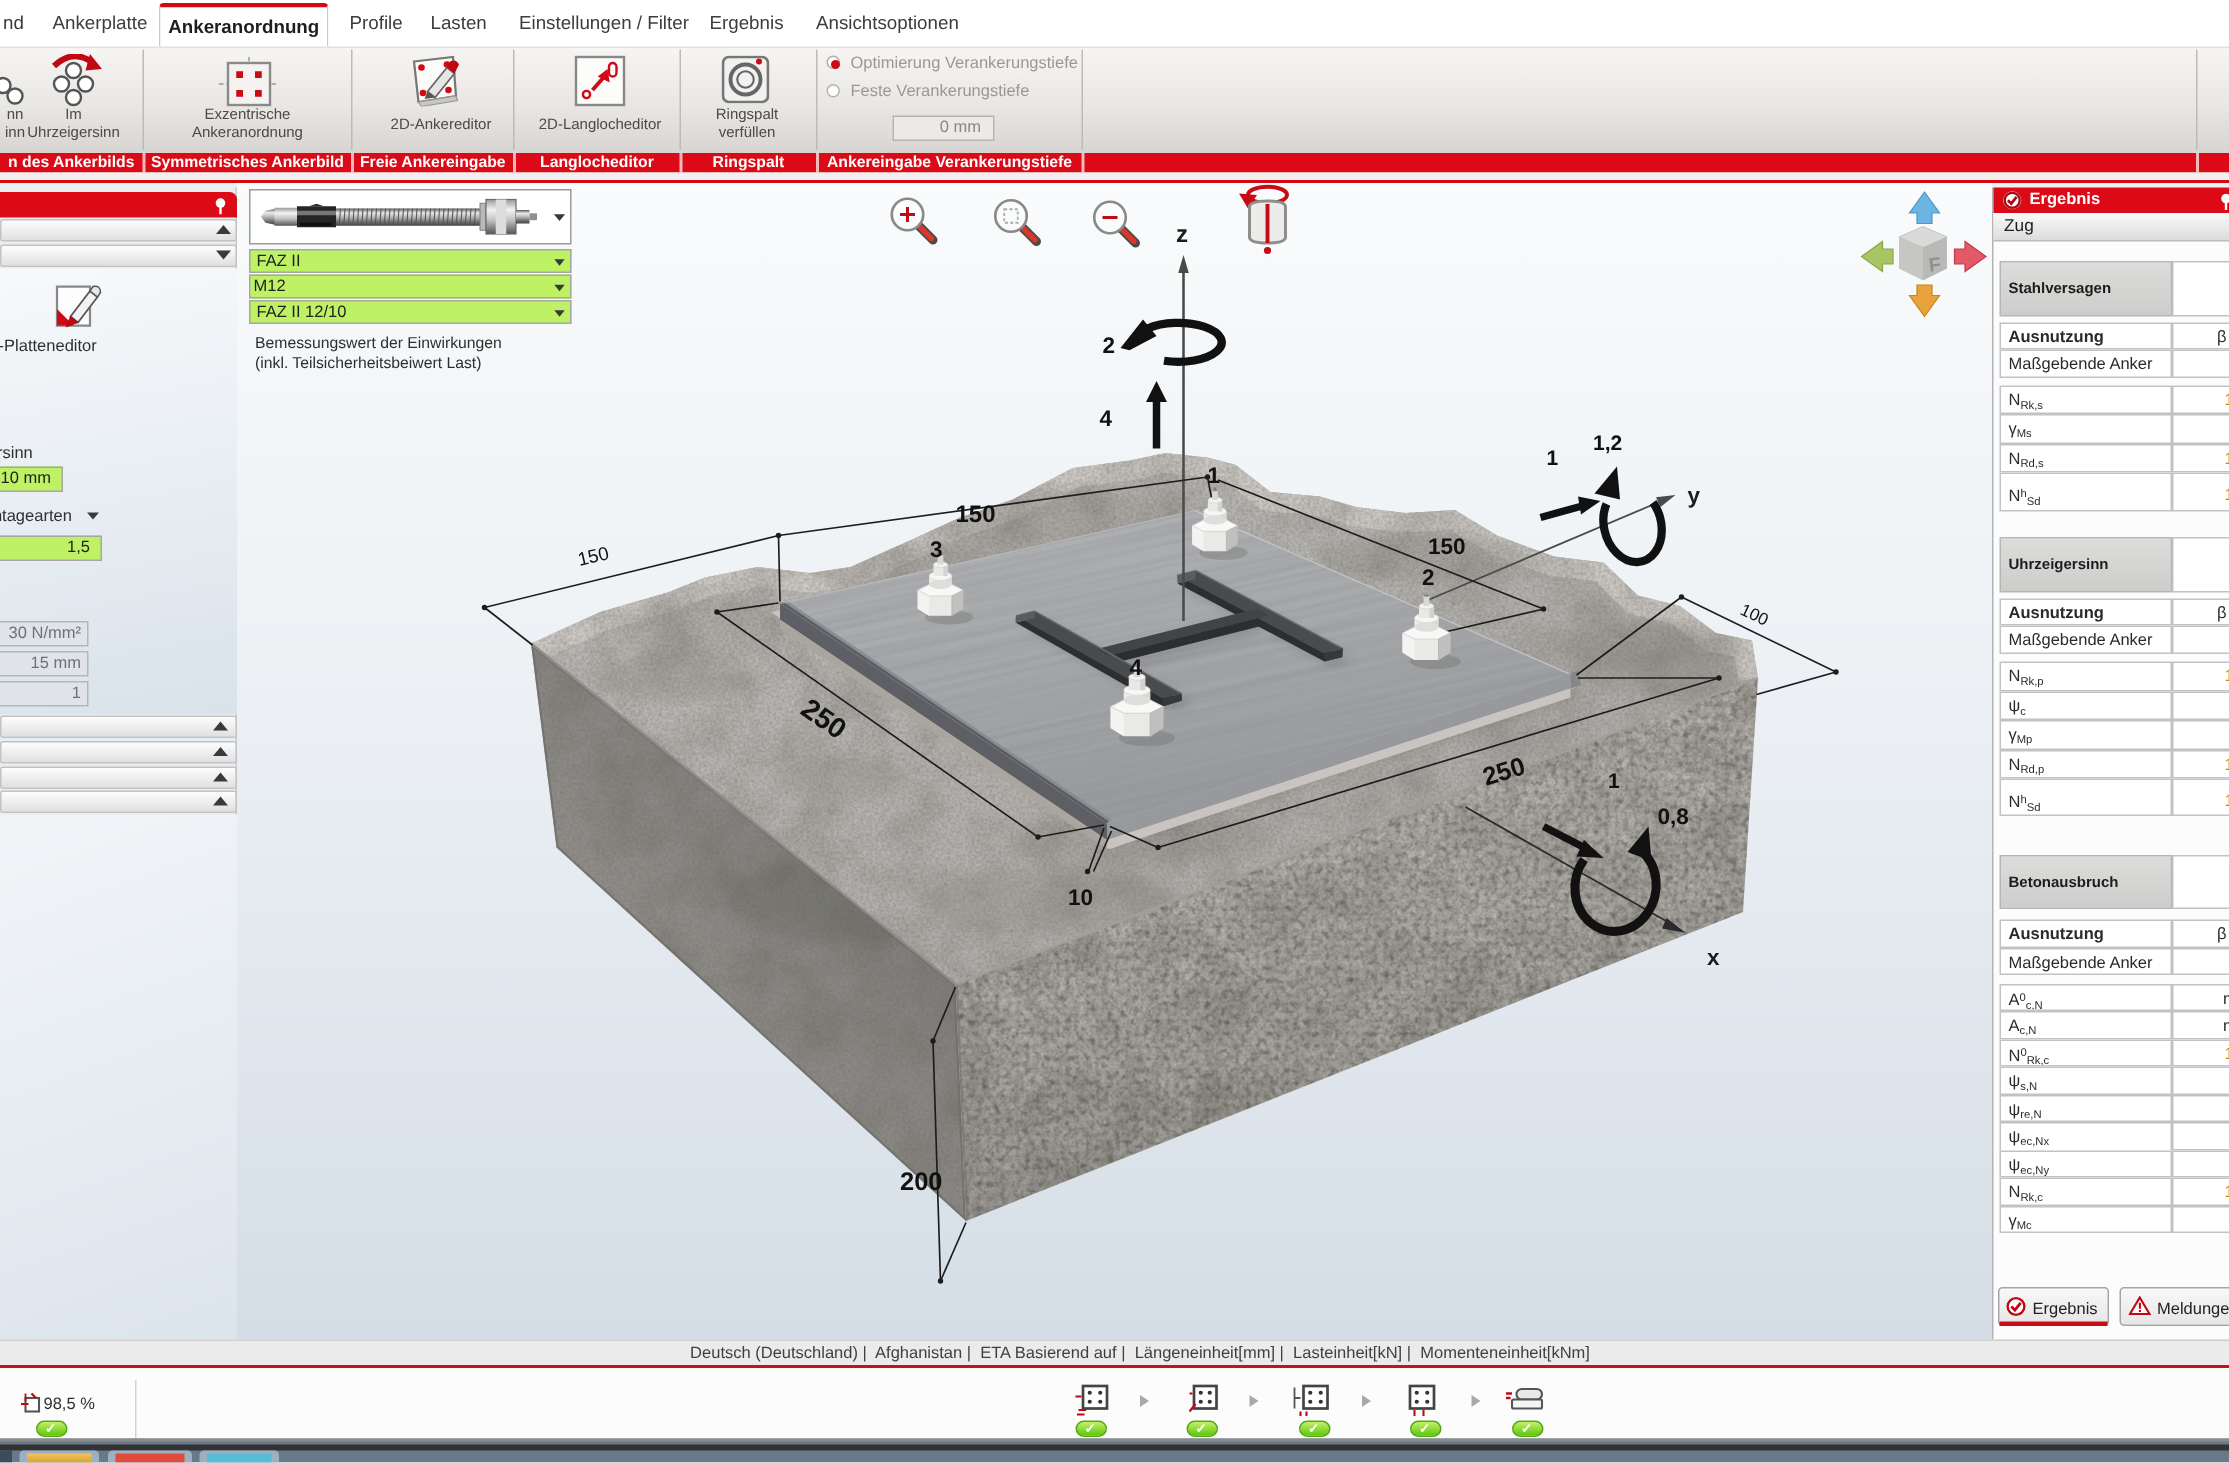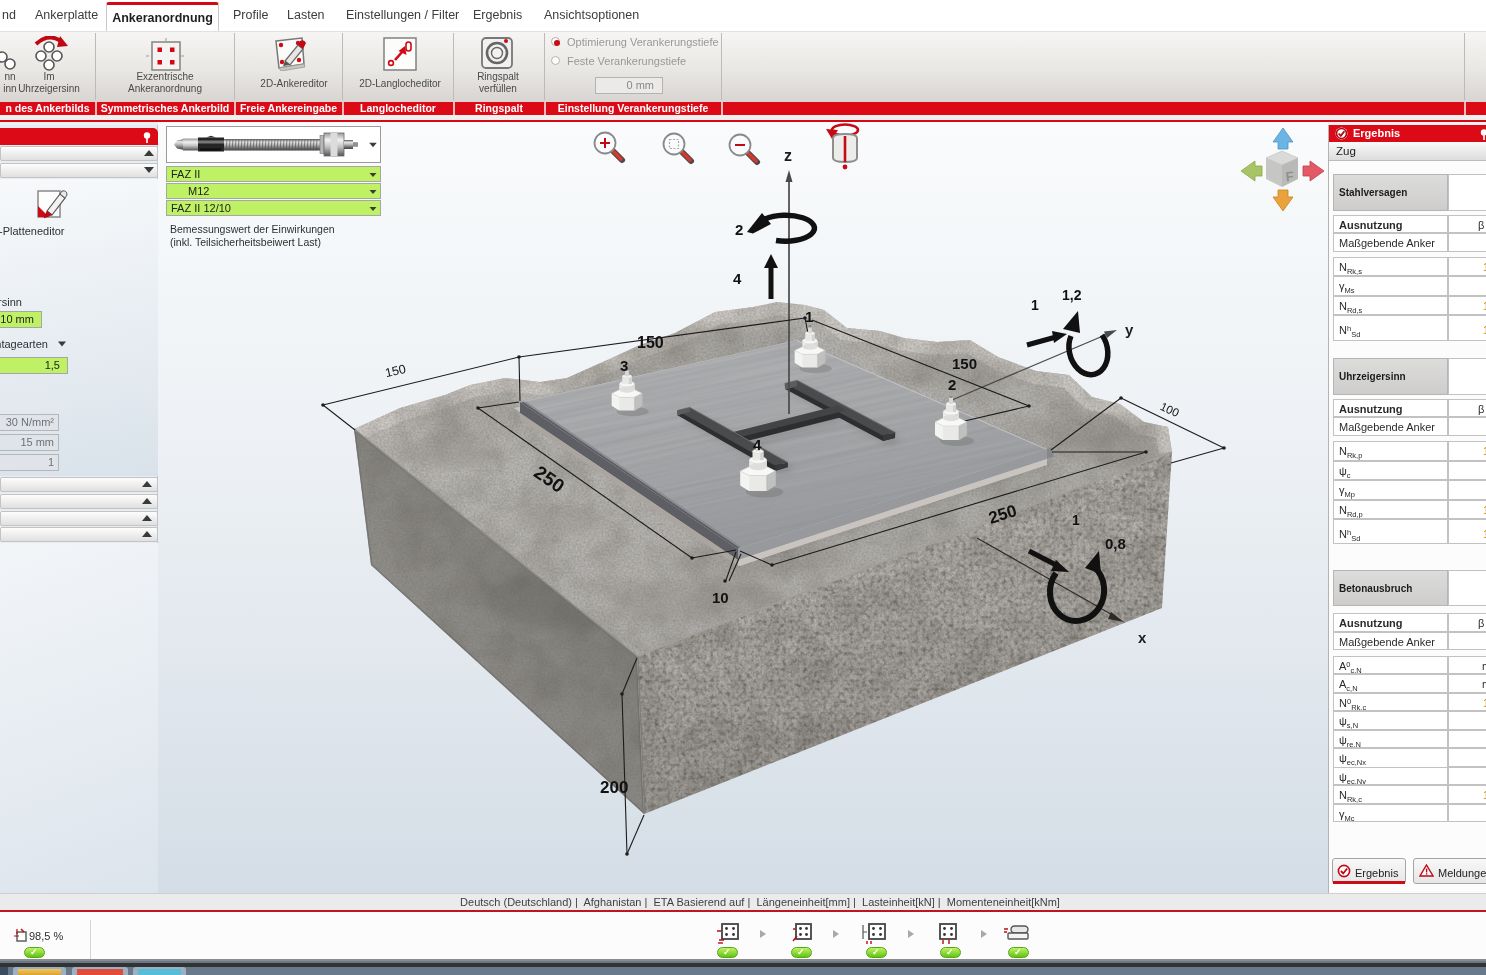--- a/index.html
+++ b/index.html
@@ -135,21 +135,21 @@
 <div class="a" style="left:567px;top:36px;font-size:11px;color:#9a9896">Optimierung Verankerungstiefe</div>
 <div class="a" style="left:567px;top:55px;font-size:11px;color:#9a9896">Feste Verankerungstiefe</div>
 <div class="a" style="left:595px;top:77px;width:68px;height:17px;background:#eceae8;border:1px solid #b5b3b1;font-size:11px;color:#8a8886;text-align:right;padding:1px 8px 0 0">0 mm</div>
 
 <div class="a" id="redbar">
   <div class="a rseg" style="left:0;width:95px">n des Ankerbilds</div>
   <div class="a rseg" style="left:96px;width:138px">Symmetrisches Ankerbild</div>
   <div class="a rseg" style="left:235px;width:107px">Freie Ankereingabe</div>
   <div class="a rseg" style="left:343px;width:110px">Langlocheditor</div>
   <div class="a rseg" style="left:454px;width:90px">Ringspalt</div>
-  <div class="a rseg" style="left:545px;width:176px">Einstellung Verankerungstiefe</div>
+  <div class="a rseg" style="left:545px;width:176px">Ankereingabe Verankerungstiefe</div>
 </div>
 <div class="a rgap" style="left:95px"></div>
 <div class="a rgap" style="left:234px"></div>
 <div class="a rgap" style="left:342px"></div>
 <div class="a rgap" style="left:453px"></div>
 <div class="a rgap" style="left:544px"></div>
 <div class="a rgap" style="left:721px"></div>
 <div class="a rgap" style="left:1464px"></div>
 <div class="a" id="strip1"></div>
 <div class="a" id="redline"></div>
@@ -535,21 +535,21 @@
     </g>
     <rect x="150" y="7.5" width="4" height="18" fill="#b8b8b8" stroke="#777" stroke-width="0.6"></rect>
     <rect x="154" y="5" width="20" height="23" fill="url(#met2)" stroke="#6a6a6a" stroke-width="0.8"></rect>
     <rect x="160.5" y="5" width="7" height="23" fill="#dcdcdc"></rect>
     <rect x="174" y="12" width="9" height="9" fill="url(#met)"></rect>
     <rect x="183" y="14.2" width="5" height="4.6" fill="#909090"></rect>
     </svg>
   <div class="tri trid a" style="left:368px;top:20px;transform:scale(.75)"></div>
   <div class="a inp" style="left:166px;top:44px;width:215px;height:16px;text-align:left;padding-left:4px;line-height:14px">FAZ II</div>
   <div class="tri trid a" style="left:368px;top:50px;transform:scale(.7)"></div>
-  <div class="a inp" style="left:166px;top:61px;width:215px;height:16px;text-align:left;padding-left:21px;line-height:14px">M12</div>
+  <div class="a inp" style="left:166px;top:61px;width:215px;height:16px;text-align:left;padding-left:2px;line-height:14px">M12</div>
   <div class="tri trid a" style="left:368px;top:67px;transform:scale(.7)"></div>
   <div class="a inp" style="left:166px;top:78px;width:215px;height:16px;text-align:left;padding-left:4px;line-height:14px">FAZ II 12/10</div>
   <div class="tri trid a" style="left:368px;top:84px;transform:scale(.7)"></div>
   <div class="a" style="left:170px;top:101px;font-size:10.5px;color:#2f2f2f;line-height:13px">Bemessungswert der Einwirkungen<br>(inkl. Teilsicherheitsbeiwert Last)</div>
 
   <div class="a" id="rpanel">
     <div class="a" id="rphead"></div>
     <svg class="a" style="left:6px;top:2px" width="13" height="13" viewBox="0 0 13 13">
           <circle cx="6.5" cy="6.5" r="6" fill="#fff"></circle>
           <circle cx="6.5" cy="6.5" r="5" fill="none" stroke="#b00811" stroke-width="1.6"></circle>

